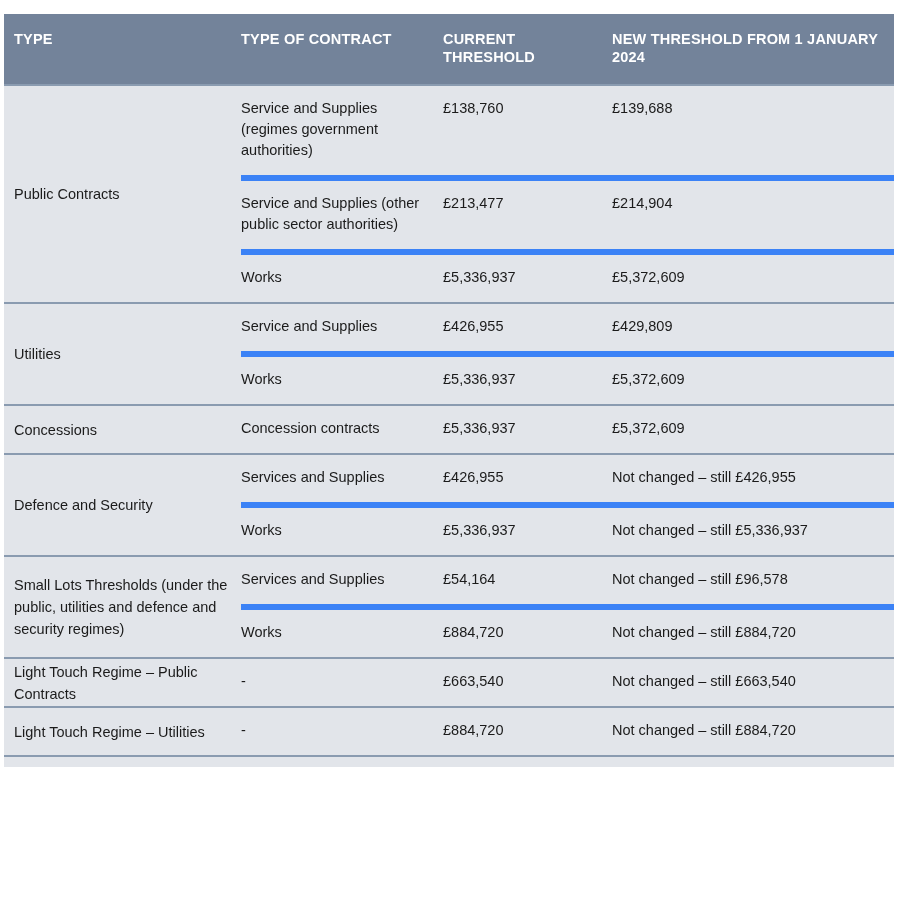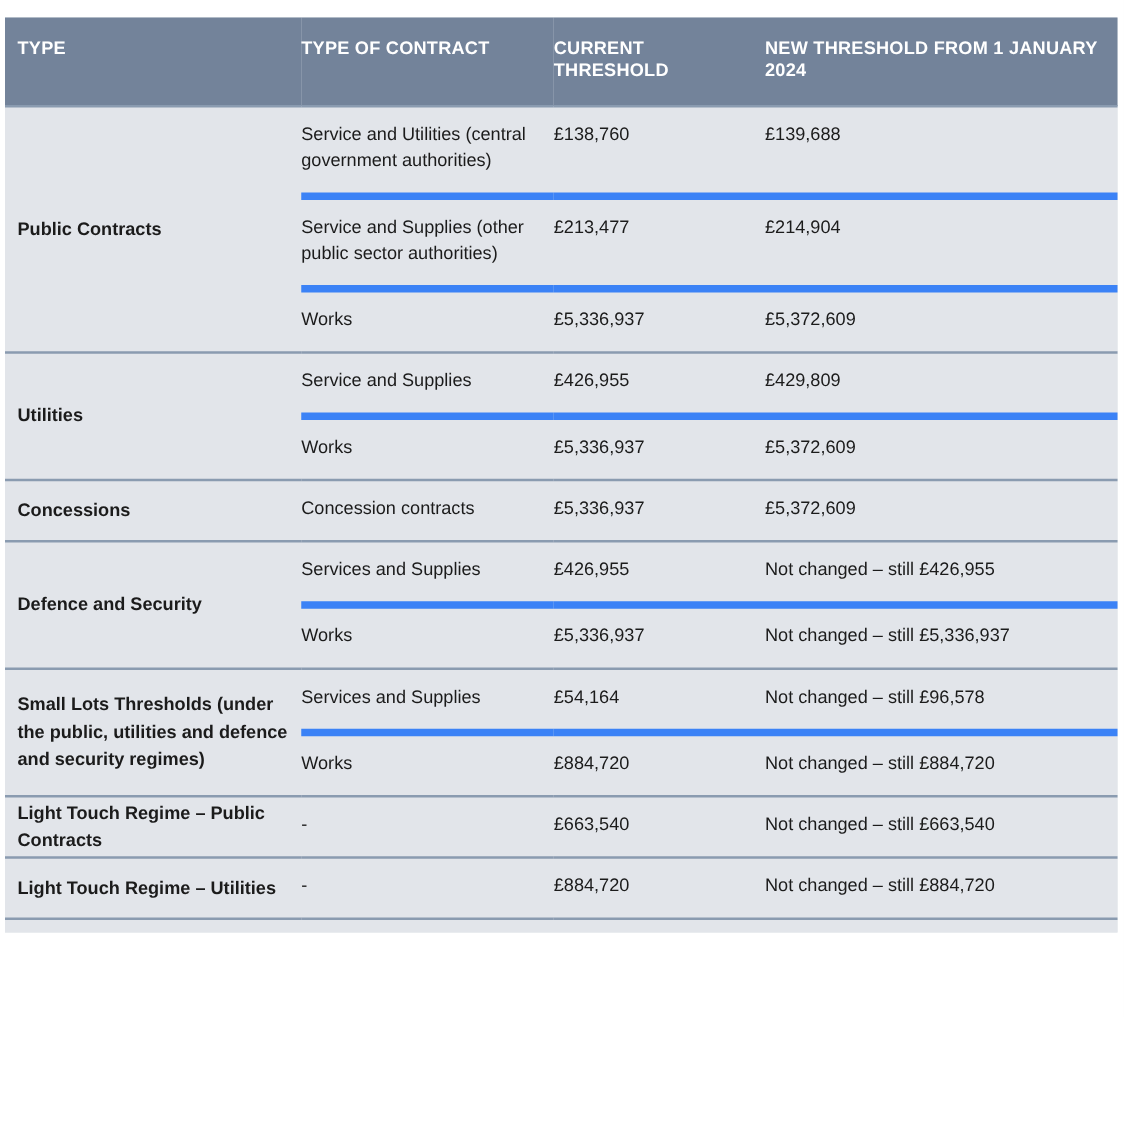--- a/index.html
+++ b/index.html
@@ -49,21 +49,21 @@
 
   
   tbody td {
     vertical-align: top;
     font-size: 14.5px;
     color: #1b1b1b;
     line-height: 21px;
     background: #e2e5ea;
   }
   td.group-label {
-    font-weight: bold;
+    font-weight: normal;
     padding: 0 8px 0 10px;
     line-height: 22px;
   }
   td.cell {
     padding: 12px 12px 14px 0;
   }
   td.cell.contract { padding-left: 0; }
 
   
   tr.group-start > td {
@@ -94,21 +94,21 @@
       <tr class="header-row">
         <th class="col-type">TYPE</th>
         <th>TYPE OF CONTRACT</th>
         <th>CURRENT THRESHOLD</th>
         <th>NEW THRESHOLD FROM 1 JANUARY 2024</th>
       </tr>
     </thead>
     <tbody id="table-body">
         <tr class="group-start">
           <td class="group-label" rowspan="3" style="vertical-align: middle;">Public Contracts</td>
-          <td class="cell contract">Service and Utilities (central government authorities)</td>
+          <td class="cell contract">Service and Supplies (regimes government authorities)</td>
           <td class="cell">£138,760</td>
           <td class="cell">£139,688</td>
         </tr>
         <tr class="sub-row">
           <td class="cell contract">Service and Supplies (other public sector authorities)</td>
           <td class="cell">£213,477</td>
           <td class="cell">£214,904</td>
         </tr>
         <tr class="sub-row">
           <td class="cell contract">Works</td>

